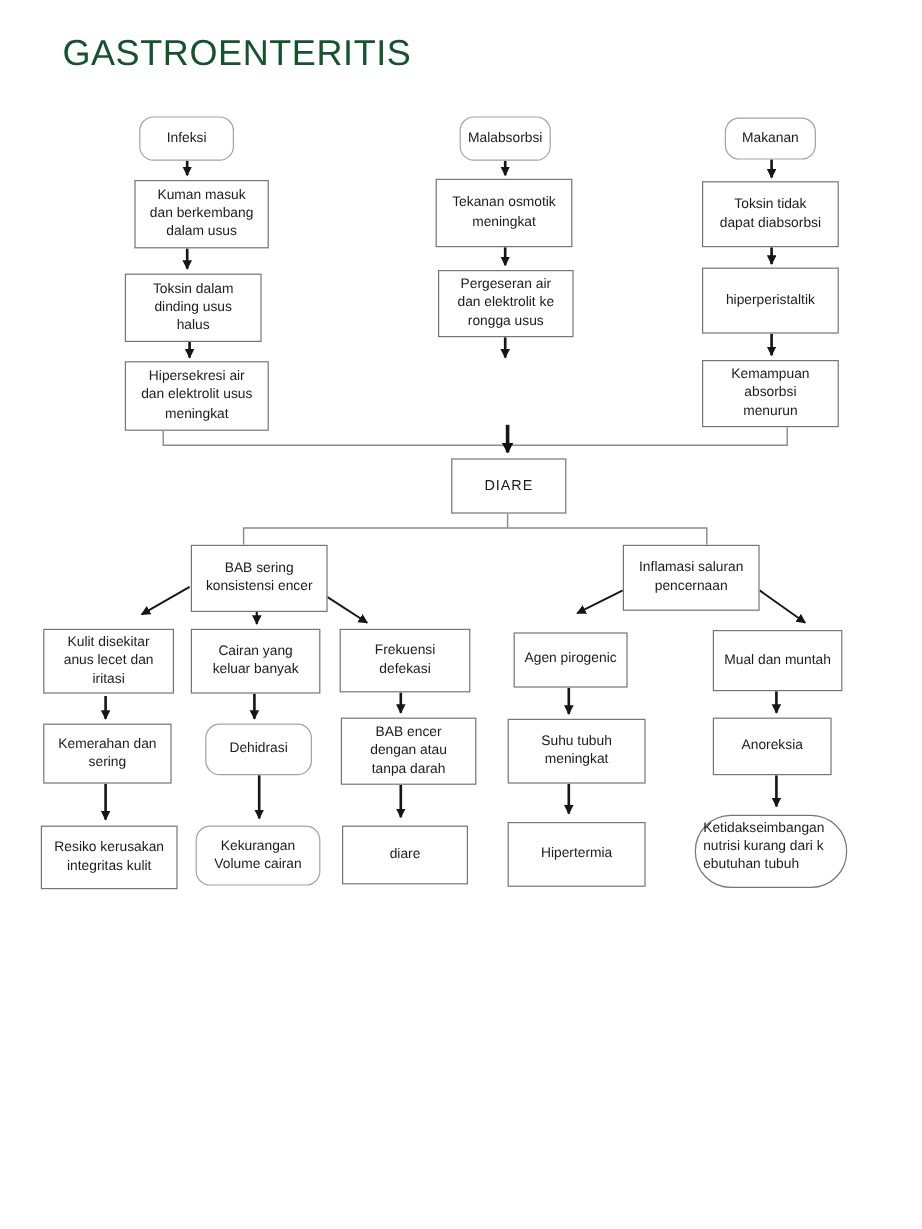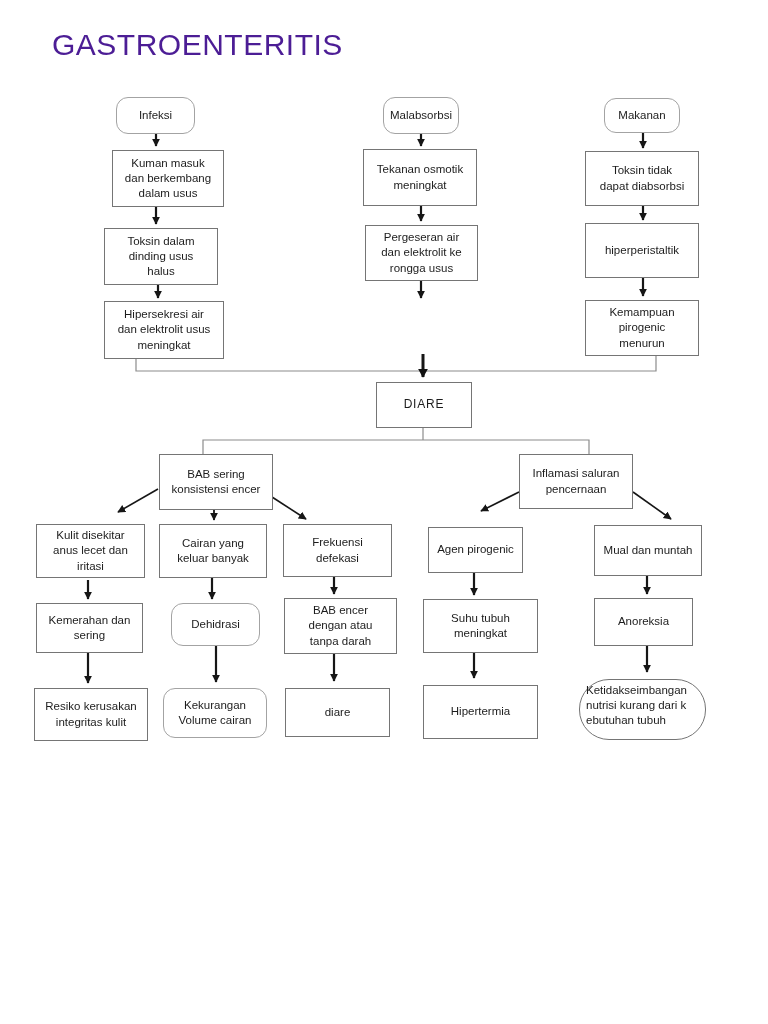--- a/index.html
+++ b/index.html
@@ -3,21 +3,21 @@
 <meta charset="utf-8">
 <style>
   html,body{margin:0;padding:0;background:#ffffff;}
   .page{
     position:relative;width:768px;height:1024px;background:#ffffff;
     font-family:"Liberation Sans","DejaVu Sans",sans-serif;color:#1c1c1c;
     overflow:hidden;
   }
   .title{
     position:absolute;left:52px;top:28px;
-    font-size:30px;font-weight:400;letter-spacing:0.5px;color:#4c1d95;
+    font-size:30px;font-weight:400;letter-spacing:0.5px;color:#14532d;
     white-space:nowrap;
   }
   .connector-layer{position:absolute;left:0;top:0;pointer-events:none;}
   .node{
     position:absolute;box-sizing:border-box;
     border:1px solid #757575;background:#ffffff;
     display:flex;align-items:center;justify-content:center;
     text-align:center;font-size:11.5px;line-height:1.32;
     padding:2px 4px;
   }
@@ -91,21 +91,21 @@
 
   <div class="node" style="left:112px;top:150px;width:112px;height:57px;padding:2px 10px">Kuman masuk dan berkembang dalam usus</div>
   <div class="node" style="left:363px;top:149px;width:114px;height:57px">Tekanan osmotik meningkat</div>
   <div class="node" style="left:104px;top:228px;width:114px;height:57px;padding:2px 12px">Toksin dalam dinding usus halus</div>
 
   <div class="node" style="left:585px;top:151px;width:114px;height:55px;padding:2px 11px">Toksin tidak dapat diabsorbsi</div>
   <div class="node" style="left:365px;top:225px;width:113px;height:56px;padding:2px 9px">Pergeseran air dan elektrolit ke rongga usus</div>
   <div class="node" style="left:585px;top:223px;width:114px;height:55px">hiperperistaltik</div>
 
   <div class="node" style="left:104px;top:301px;width:120px;height:58px;padding:2px 12px">Hipersekresi air dan elektrolit usus meningkat</div>
-  <div class="node" style="left:585px;top:300px;width:114px;height:56px;padding:2px 17px">Kemampuan pirogenic menurun</div>
+  <div class="node" style="left:585px;top:300px;width:114px;height:56px;padding:2px 17px">Kemampuan absorbsi menurun</div>
 
   <div class="node diare-main" style="left:376px;top:382px;width:96px;height:46px">DIARE</div>
 
   <div class="node" style="left:159px;top:454px;width:114px;height:56px">BAB sering konsistensi encer</div>
   <div class="node" style="left:519px;top:454px;width:114px;height:55px">Inflamasi saluran pencernaan</div>
 
   <div class="node" style="left:36px;top:524px;width:109px;height:54px;padding:2px 8px">Kulit disekitar anus lecet dan iritasi</div>
   <div class="node" style="left:159px;top:524px;width:108px;height:54px;padding:2px 10px">Cairan yang keluar banyak</div>
   <div class="node" style="left:283px;top:524px;width:109px;height:53px;padding:2px 24px">Frekuensi defekasi</div>
   <div class="node" style="left:428px;top:527px;width:95px;height:46px">Agen pirogenic</div>

